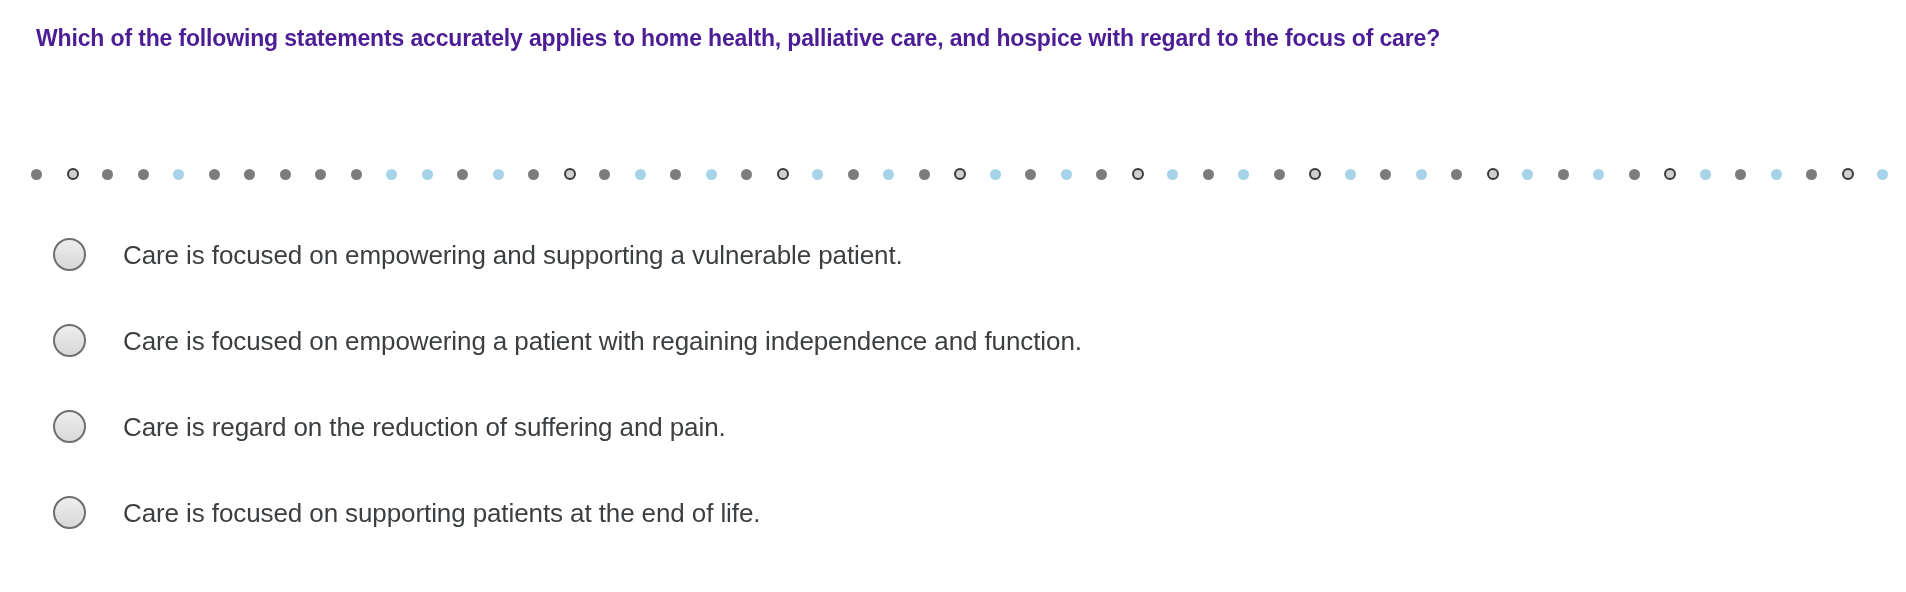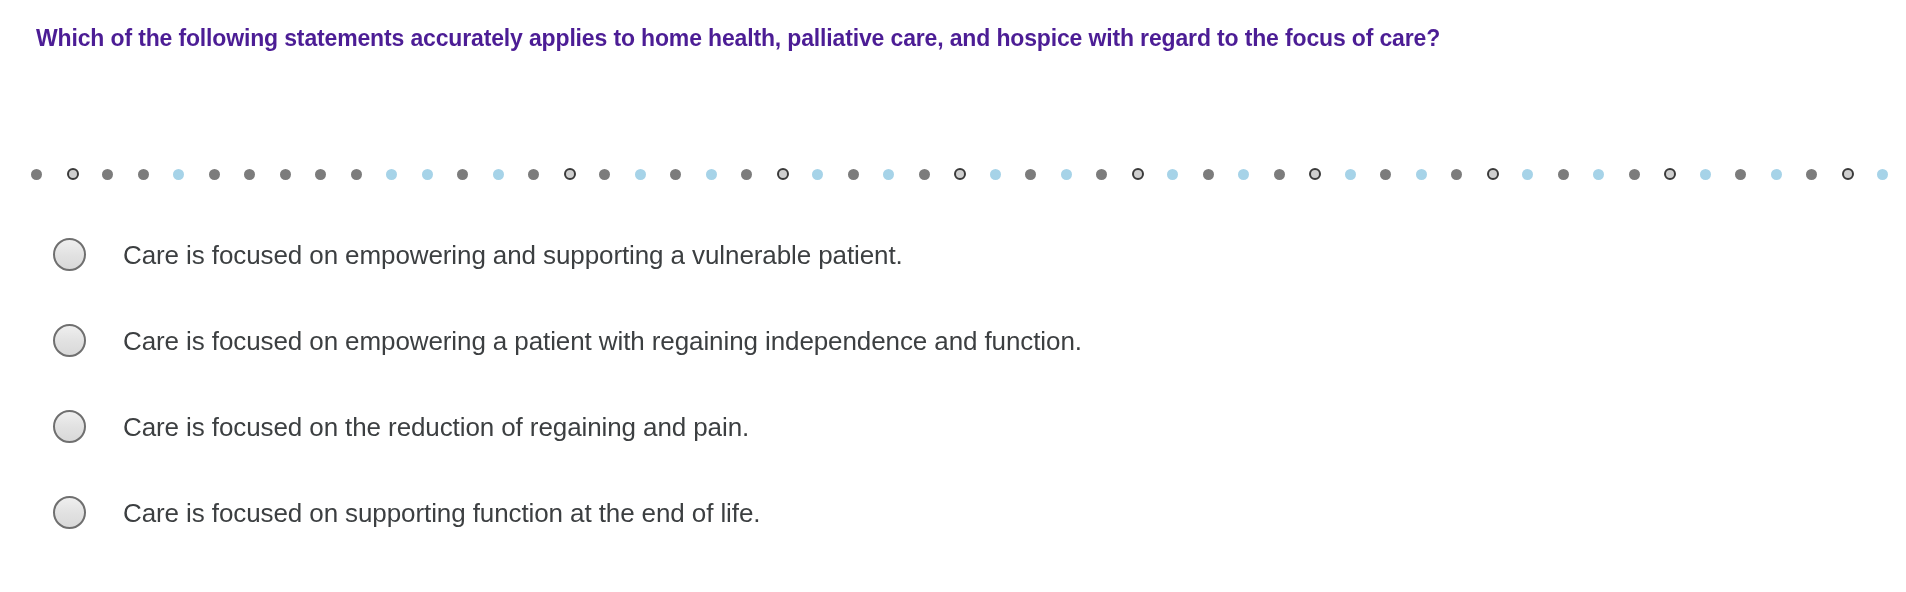--- a/index.html
+++ b/index.html
@@ -167,21 +167,21 @@
       <div class="option-row">
         <div class="radio-button"></div>
         <div class="option-label">Care is focused on empowering and supporting a vulnerable patient.</div>
       </div>
       <div class="option-row">
         <div class="radio-button"></div>
         <div class="option-label">Care is focused on empowering a patient with regaining independence and function.</div>
       </div>
       <div class="option-row">
         <div class="radio-button"></div>
-        <div class="option-label">Care is focused on the reduction of regaining and pain.</div>
+        <div class="option-label">Care is regard on the reduction of suffering and pain.</div>
       </div>
       <div class="option-row">
         <div class="radio-button"></div>
-        <div class="option-label">Care is focused on supporting function at the end of life.</div>
+        <div class="option-label">Care is focused on supporting patients at the end of life.</div>
       </div>
     </div>
 
 </div>
 
 </body></html>

